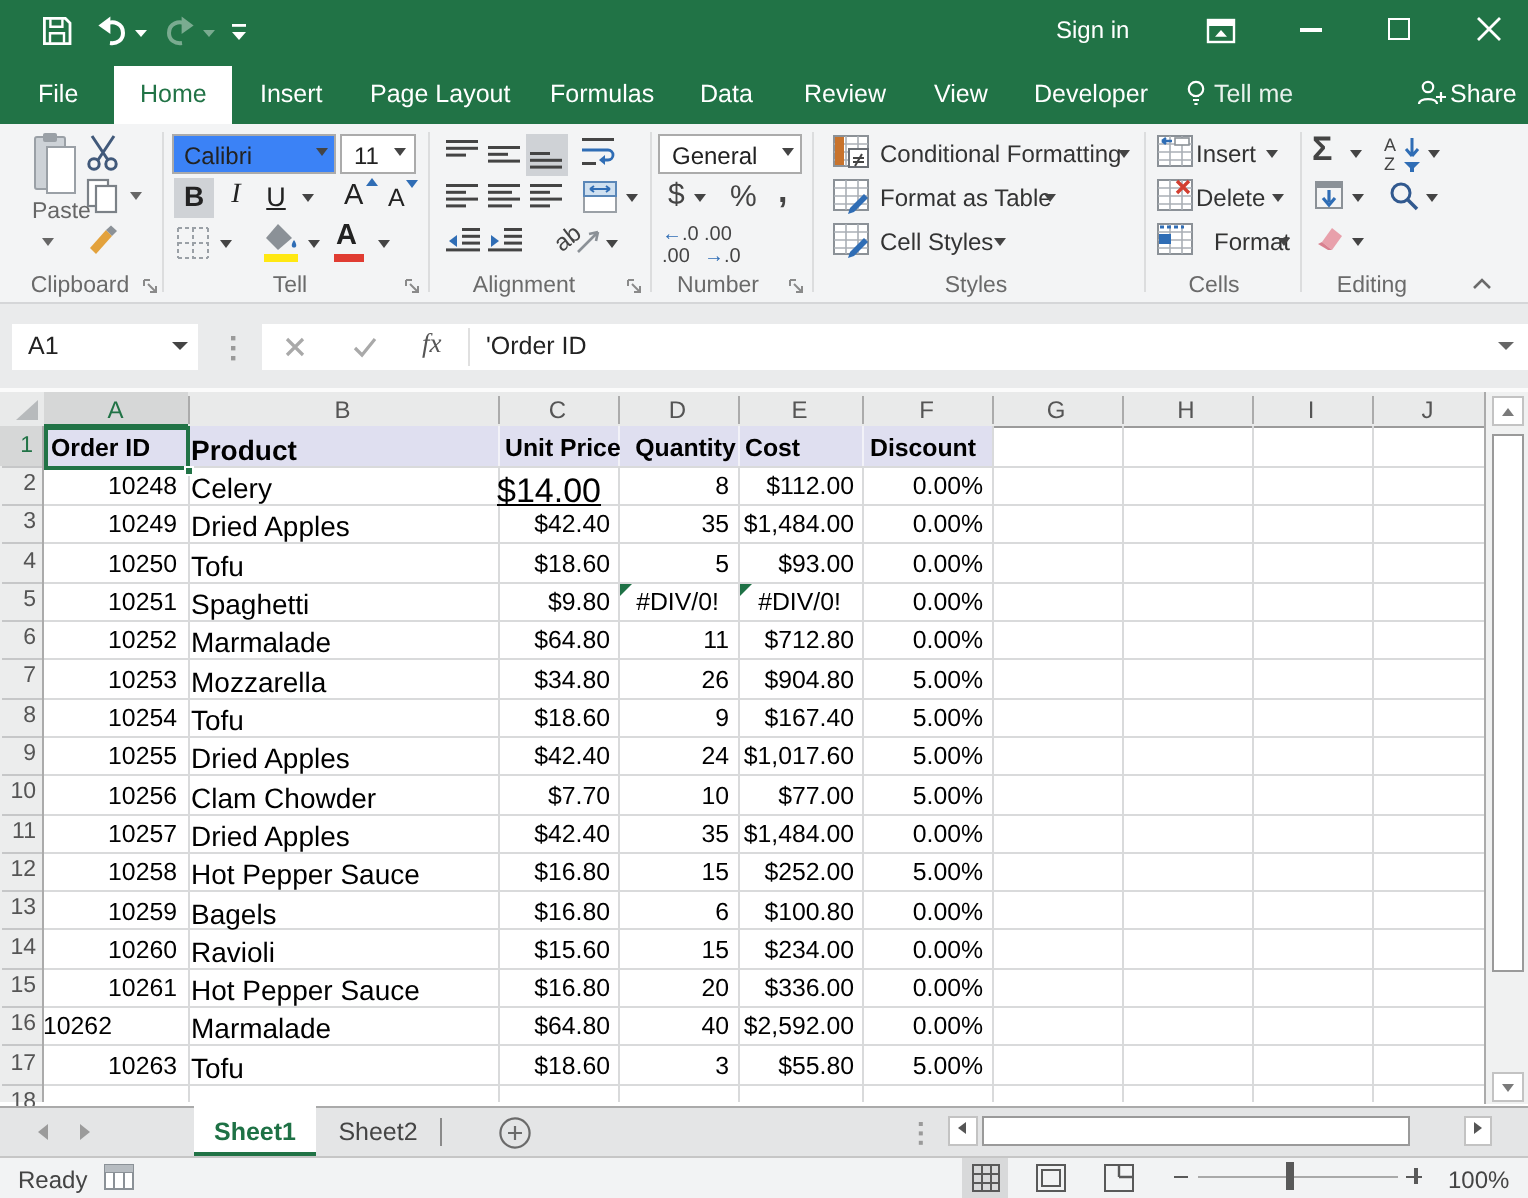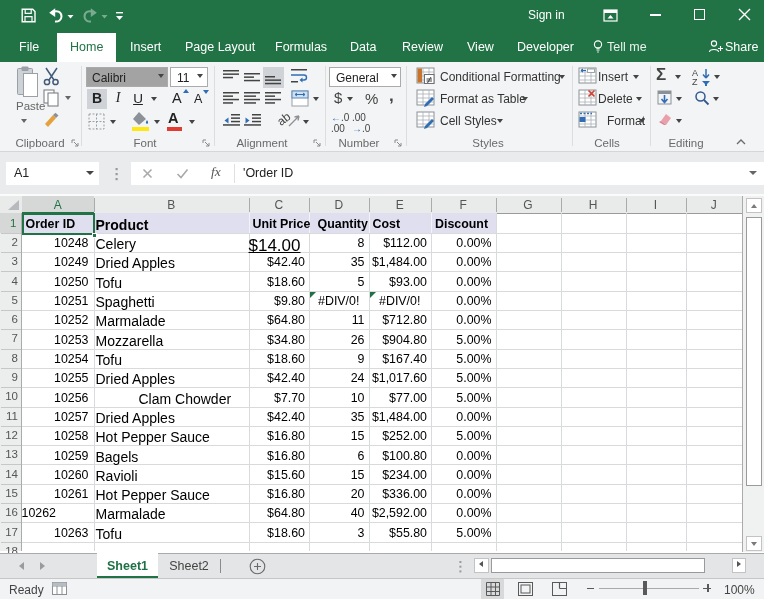--- a/index.html
+++ b/index.html
@@ -62,21 +62,21 @@
 </svg>
 <div class="abs" style="left:725px;top:40px;font-size:12.5px;color:#fff;">Share</div>
 <div class="abs" style="left:0;top:62px;width:764px;height:90px;background:#f3f4f5;border-bottom:1px solid #d5d6d8;"></div>
 <div class="abs" style="left:80.5px;top:66px;width:1px;height:80px;background:#dcddde;"></div>
 <div class="abs" style="left:213.8px;top:66px;width:1px;height:80px;background:#dcddde;"></div>
 <div class="abs" style="left:324.8px;top:66px;width:1px;height:80px;background:#dcddde;"></div>
 <div class="abs" style="left:406.4px;top:66px;width:1px;height:80px;background:#dcddde;"></div>
 <div class="abs" style="left:571.5px;top:66px;width:1px;height:80px;background:#dcddde;"></div>
 <div class="abs" style="left:650.1px;top:66px;width:1px;height:80px;background:#dcddde;"></div>
 <div class="abs" style="left:-20px;top:137px;width:120px;text-align:center;font-size:11.5px;color:#6a6a6a;">Clipboard</div>
-<div class="abs" style="left:85px;top:137px;width:120px;text-align:center;font-size:11.5px;color:#6a6a6a;">Font</div>
+<div class="abs" style="left:85px;top:137px;width:120px;text-align:center;font-size:11.5px;color:#6a6a6a;">Tell</div>
 <div class="abs" style="left:202px;top:137px;width:120px;text-align:center;font-size:11.5px;color:#6a6a6a;">Alignment</div>
 <div class="abs" style="left:299px;top:137px;width:120px;text-align:center;font-size:11.5px;color:#6a6a6a;">Number</div>
 <div class="abs" style="left:428px;top:137px;width:120px;text-align:center;font-size:11.5px;color:#6a6a6a;">Styles</div>
 <div class="abs" style="left:547px;top:137px;width:120px;text-align:center;font-size:11.5px;color:#6a6a6a;">Cells</div>
 <div class="abs" style="left:626px;top:137px;width:120px;text-align:center;font-size:11.5px;color:#6a6a6a;">Editing</div>
 <svg class="abs" style="left:71px;top:139px;" width="9" height="9" viewBox="0 0 9 9">
 <path d="M1 1 h3 M1 1 v3 M3 3 l4 4 M7 4 v3 h-3" stroke="#8a8a8a" stroke-width="1" fill="none"></path>
 </svg>
 <svg class="abs" style="left:202px;top:139px;" width="9" height="9" viewBox="0 0 9 9">
 <path d="M1 1 h3 M1 1 v3 M3 3 l4 4 M7 4 v3 h-3" stroke="#8a8a8a" stroke-width="1" fill="none"></path>
@@ -104,21 +104,21 @@
 </svg>
 <svg class="abs" style="left:43px;top:89px;" width="17" height="18" viewBox="0 0 17 18">
 <rect x="1" y="1" width="10" height="13" fill="#fff" stroke="#7b8187" stroke-width="1.1"></rect>
 <rect x="5" y="4" width="10" height="13" fill="#fff" stroke="#7b8187" stroke-width="1.1"></rect>
 </svg>
 <div class="abs" style="left:65px;top:96px;width:0;height:0;border-left:3.5px solid transparent;border-right:3.5px solid transparent;border-top:4px solid #666;"></div>
 <svg class="abs" style="left:43px;top:112px;" width="18" height="18" viewBox="0 0 18 18">
 <path d="M2 12 L10 3 L13 6 L5 15 Z" fill="#e3a23c"></path>
 <path d="M10 3 L13 6 L15.5 3.5 L12.5 0.8 Z" fill="#8b9197"></path>
 </svg>
-<div class="abs" style="left:86px;top:67px;width:82px;height:20px;background:#a3a3a3;border:1px solid #ababab;font-size:12px;color:#222;padding:3px 0 0 5px;">Calibri</div>
+<div class="abs" style="left:86px;top:67px;width:82px;height:20px;background:#3b82f6;border:1px solid #ababab;font-size:12px;color:#222;padding:3px 0 0 5px;">Calibri</div>
 <div class="abs" style="left:158px;top:74px;width:0;height:0;border-left:3.5px solid transparent;border-right:3.5px solid transparent;border-top:4px solid #444;"></div>
 <div class="abs" style="left:170px;top:67px;width:38px;height:20px;background:#fff;border:1px solid #ababab;font-size:12px;color:#222;padding:3px 0 0 6px;">11</div>
 <div class="abs" style="left:197px;top:74px;width:0;height:0;border-left:3.5px solid transparent;border-right:3.5px solid transparent;border-top:4px solid #444;"></div>
 <div class="abs" style="left:87px;top:89px;width:20px;height:20px;background:#cfd2d6;font-weight:bold;font-size:14px;color:#222;text-align:center;padding-top:1px;">B</div>
 <div class="abs" style="left:111px;top:89px;width:14px;height:20px;font-style:italic;font-size:14px;color:#222;text-align:center;padding-top:1px;font-family:&quot;Liberation Serif&quot;,serif;">I</div>
 <div class="abs" style="left:130px;top:89px;width:16px;height:20px;font-size:13.5px;color:#222;text-align:center;text-decoration:underline;padding-top:2px;">U</div>
 <div class="abs" style="left:151px;top:97px;width:0;height:0;border-left:3.5px solid transparent;border-right:3.5px solid transparent;border-top:4px solid #444;"></div>
 <div class="abs" style="left:172px;top:90px;font-size:14.5px;color:#222;">A</div>
 <div class="abs" style="left:183px;top:89px;width:0;height:0;border-left:3px solid transparent;border-right:3px solid transparent;border-bottom:4px solid #2f6db5;"></div>
 <div class="abs" style="left:194px;top:92px;font-size:12.5px;color:#222;">A</div>
@@ -451,21 +451,21 @@
 <div class="abs" style="left:309px;width:55.5px;text-align:right;top:351.97px;font-size:12.4px;font-weight:normal;color:#000;white-space:nowrap;overflow:visible;">9</div>
 <div class="abs" style="left:368.5px;width:58.5px;text-align:right;top:351.97px;font-size:12.4px;font-weight:normal;color:#000;white-space:nowrap;overflow:visible;">$167.40</div>
 <div class="abs" style="left:431px;width:60.5px;text-align:right;top:351.97px;font-size:12.4px;font-weight:normal;color:#000;white-space:nowrap;overflow:visible;">5.00%</div>
 <div class="abs" style="left:21.5px;width:67.0px;text-align:right;top:371.28px;font-size:12.4px;font-weight:normal;color:#000;white-space:nowrap;overflow:visible;">10255</div>
 <div class="abs" style="left:95.5px;width:154.5px;text-align:left;top:371.28px;font-size:14px;font-weight:normal;color:#000;white-space:nowrap;overflow:visible;">Dried Apples</div>
 <div class="abs" style="left:248.5px;width:56.5px;text-align:right;top:371.28px;font-size:12.4px;font-weight:normal;color:#000;white-space:nowrap;overflow:visible;">$42.40</div>
 <div class="abs" style="left:309px;width:55.5px;text-align:right;top:371.28px;font-size:12.4px;font-weight:normal;color:#000;white-space:nowrap;overflow:visible;">24</div>
 <div class="abs" style="left:368.5px;width:58.5px;text-align:right;top:371.28px;font-size:12.4px;font-weight:normal;color:#000;white-space:nowrap;overflow:visible;">$1,017.60</div>
 <div class="abs" style="left:431px;width:60.5px;text-align:right;top:371.28px;font-size:12.4px;font-weight:normal;color:#000;white-space:nowrap;overflow:visible;">5.00%</div>
 <div class="abs" style="left:21.5px;width:67.0px;text-align:right;top:390.59px;font-size:12.4px;font-weight:normal;color:#000;white-space:nowrap;overflow:visible;">10256</div>
-<div class="abs" style="left:95.5px;width:154.5px;text-align:left;top:390.59px;font-size:14px;font-weight:normal;color:#000;white-space:nowrap;overflow:visible;padding-left:43px;">Clam Chowder</div>
+<div class="abs" style="left:95.5px;width:154.5px;text-align:left;top:390.59px;font-size:14px;font-weight:normal;color:#000;white-space:nowrap;overflow:visible;">Clam Chowder</div>
 <div class="abs" style="left:248.5px;width:56.5px;text-align:right;top:390.59px;font-size:12.4px;font-weight:normal;color:#000;white-space:nowrap;overflow:visible;">$7.70</div>
 <div class="abs" style="left:309px;width:55.5px;text-align:right;top:390.59px;font-size:12.4px;font-weight:normal;color:#000;white-space:nowrap;overflow:visible;">10</div>
 <div class="abs" style="left:368.5px;width:58.5px;text-align:right;top:390.59px;font-size:12.4px;font-weight:normal;color:#000;white-space:nowrap;overflow:visible;">$77.00</div>
 <div class="abs" style="left:431px;width:60.5px;text-align:right;top:390.59px;font-size:12.4px;font-weight:normal;color:#000;white-space:nowrap;overflow:visible;">5.00%</div>
 <div class="abs" style="left:21.5px;width:67.0px;text-align:right;top:409.90px;font-size:12.4px;font-weight:normal;color:#000;white-space:nowrap;overflow:visible;">10257</div>
 <div class="abs" style="left:95.5px;width:154.5px;text-align:left;top:409.90px;font-size:14px;font-weight:normal;color:#000;white-space:nowrap;overflow:visible;">Dried Apples</div>
 <div class="abs" style="left:248.5px;width:56.5px;text-align:right;top:409.90px;font-size:12.4px;font-weight:normal;color:#000;white-space:nowrap;overflow:visible;">$42.40</div>
 <div class="abs" style="left:309px;width:55.5px;text-align:right;top:409.90px;font-size:12.4px;font-weight:normal;color:#000;white-space:nowrap;overflow:visible;">35</div>
 <div class="abs" style="left:368.5px;width:58.5px;text-align:right;top:409.90px;font-size:12.4px;font-weight:normal;color:#000;white-space:nowrap;overflow:visible;">$1,484.00</div>
 <div class="abs" style="left:431px;width:60.5px;text-align:right;top:409.90px;font-size:12.4px;font-weight:normal;color:#000;white-space:nowrap;overflow:visible;">0.00%</div>

